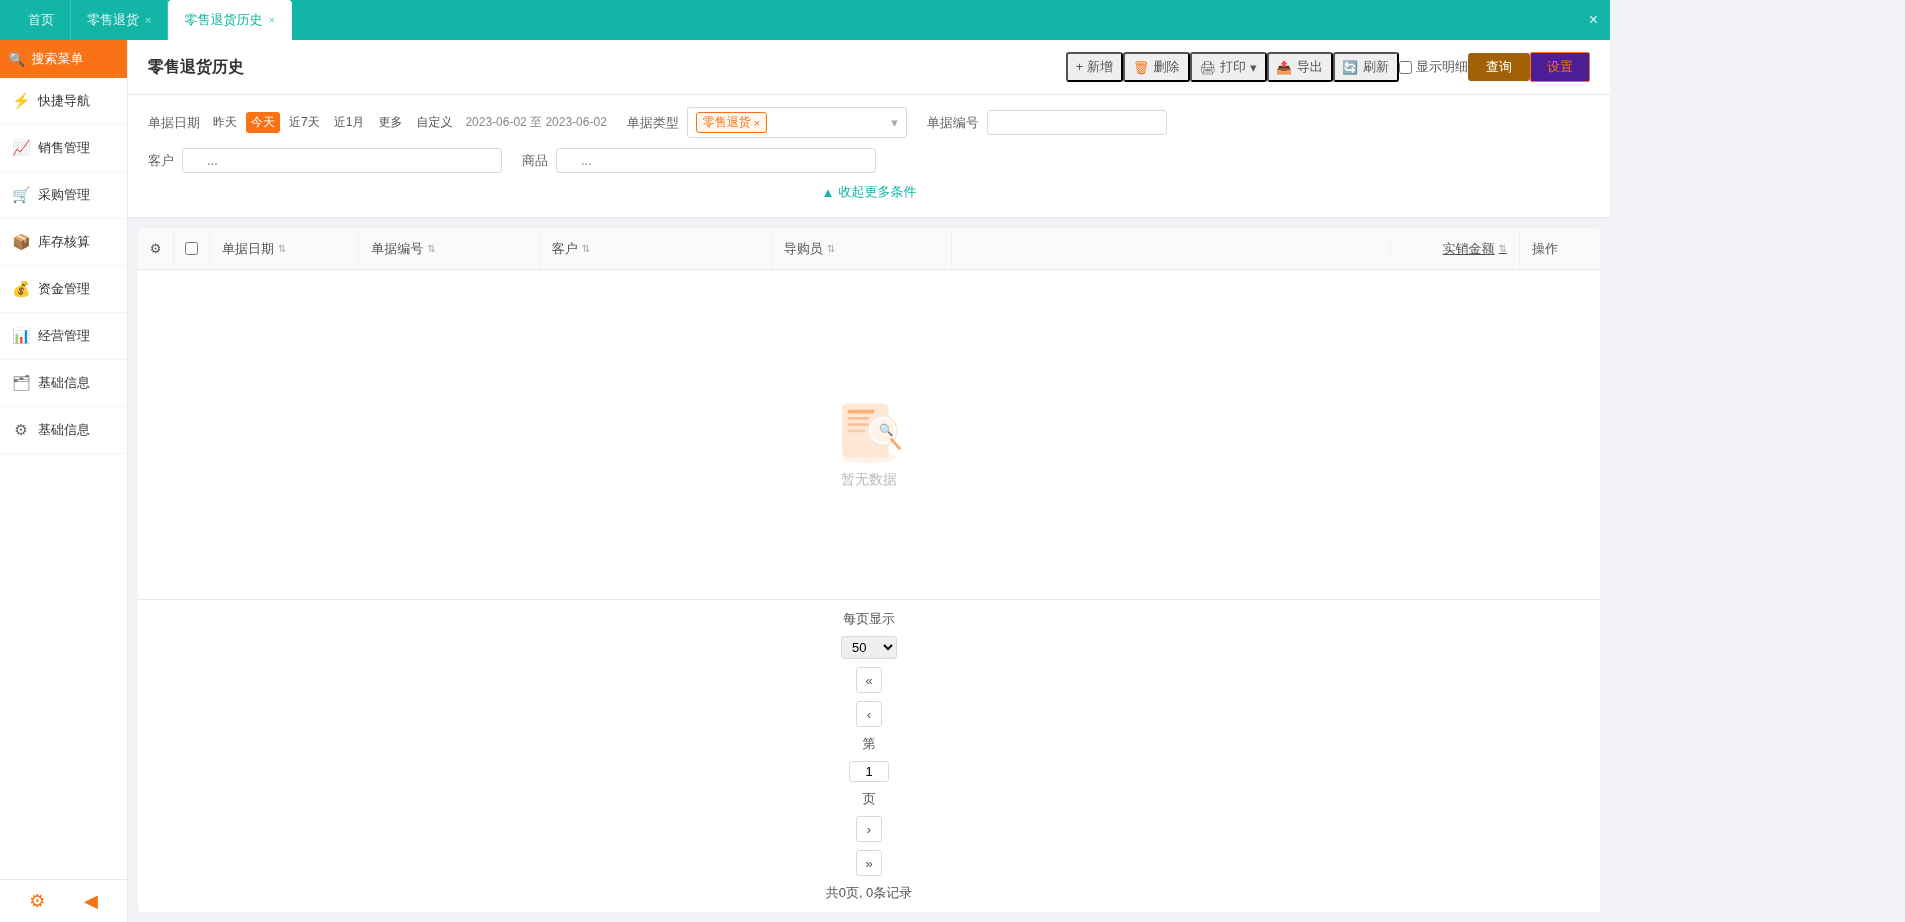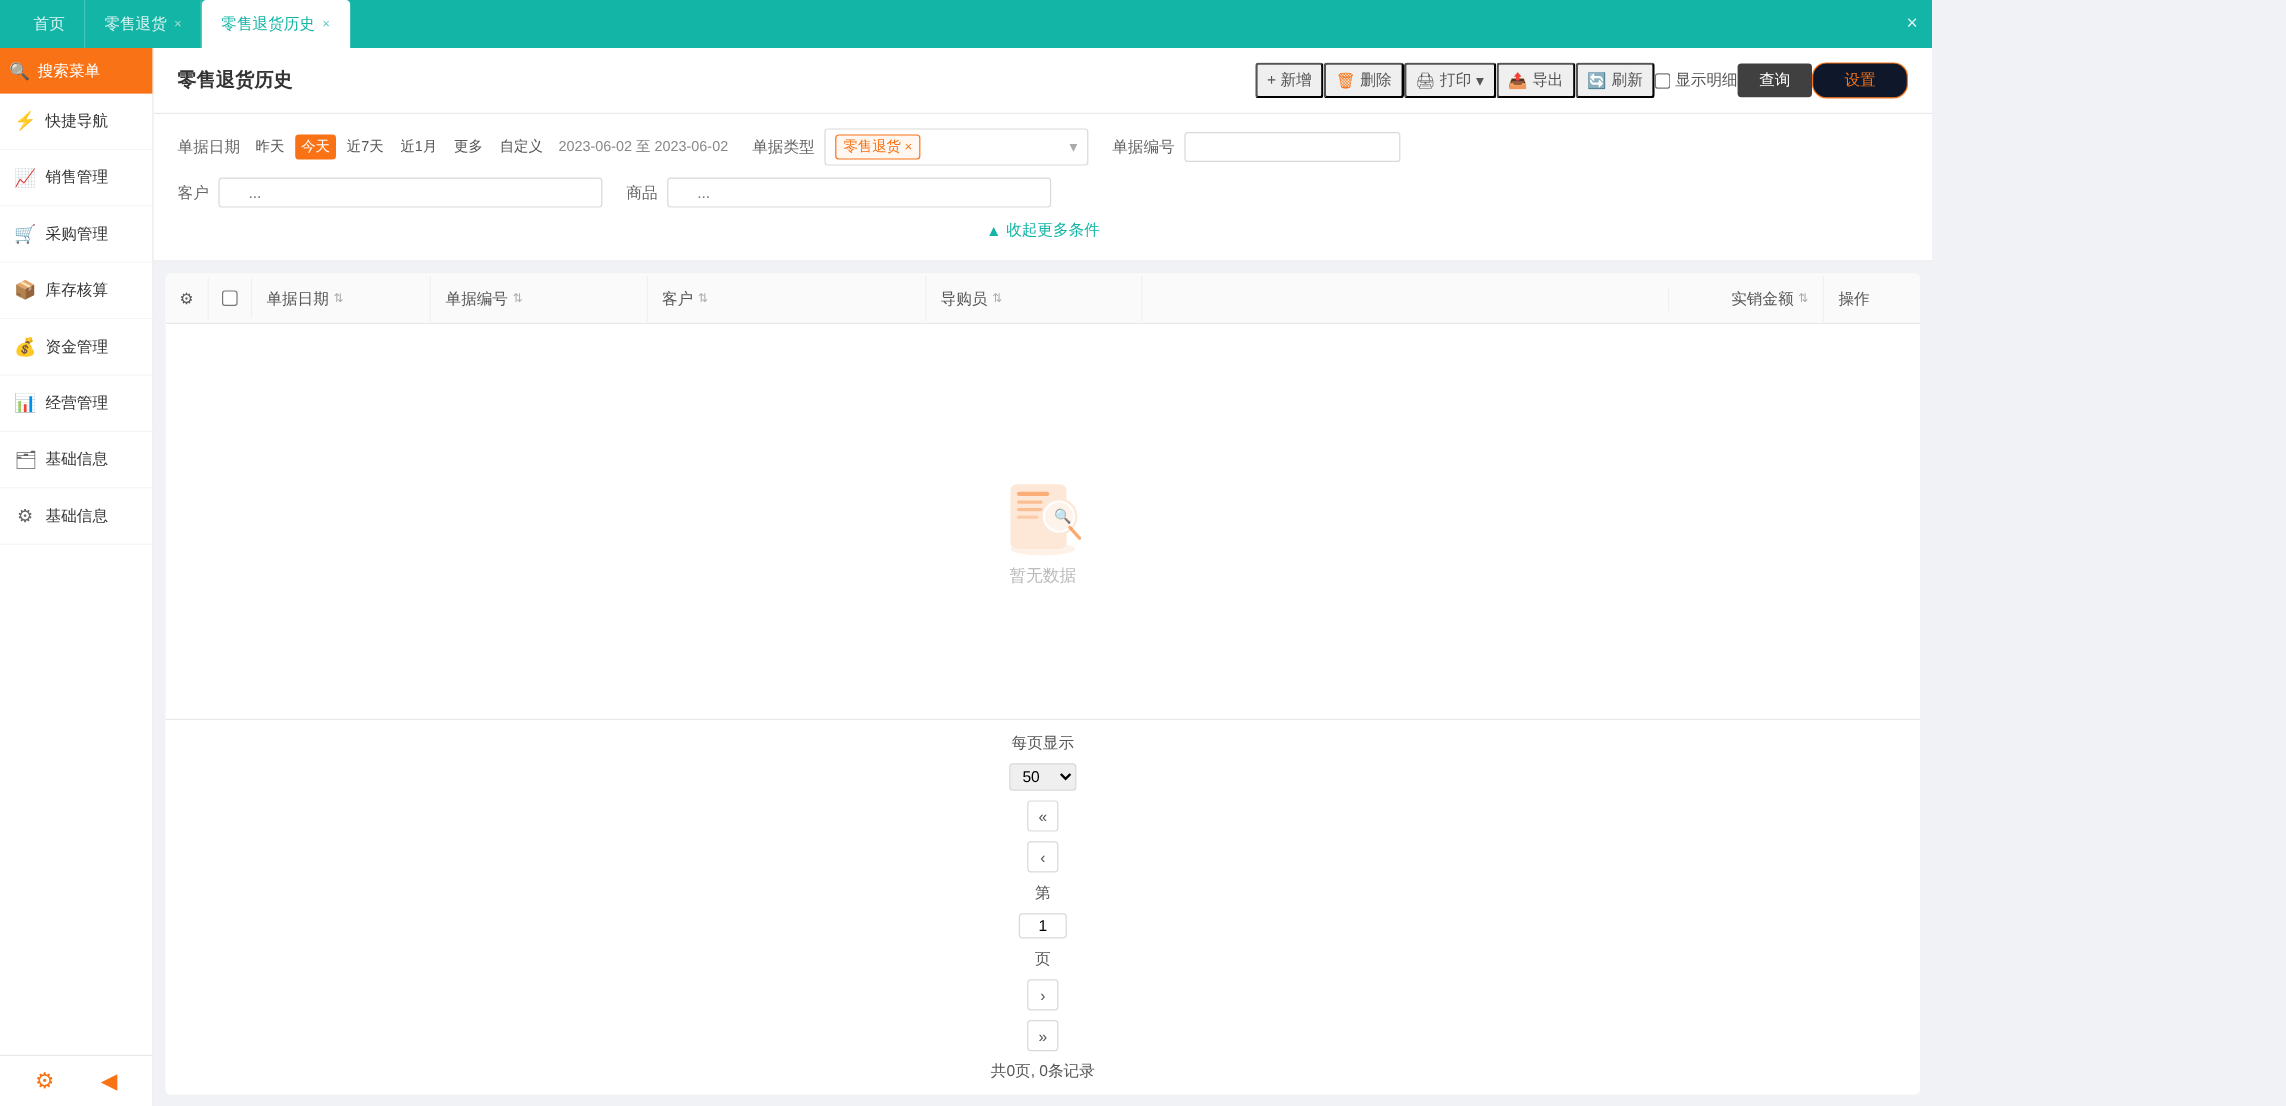--- a/index.html
+++ b/index.html
@@ -31,22 +31,22 @@
     .sidebar-bottom-icon { cursor: pointer; font-size: 18px; color: #f97316; }
 
     
     .content { flex: 1; display: flex; flex-direction: column; overflow: hidden; background: #f0f2f5; }
 
     
     .page-header { background: #fff; padding: 12px 20px; display: flex; align-items: center; justify-content: space-between; border-bottom: 1px solid #e8e8e8; }
     .page-title { font-size: 16px; font-weight: 600; color: #333; }
     .header-actions { display: flex; align-items: center; gap: 0; }
     .btn-action { display: flex; align-items: center; gap: 4px; font-size: 13px; cursor: pointer; color: #555; padding: 4px 8px; border-radius: 3px; }
-    .btn-query { background: #404040; color: #fff; border: none; padding: 5px 18px; border-radius: 3px; cursor: pointer; font-size: 13px; }
-    .btn-settings { background: #0f172a; color: #f97316; border: 1px solid #f97316; padding: 5px 26px; border-radius: 12px; cursor: pointer; font-size: 13px; }
+    .btn-query { background: #a16207; color: #fff; border: none; padding: 5px 18px; border-radius: 3px; cursor: pointer; font-size: 13px; }
+    .btn-settings { background: #4c1d95; color: #f97316; border: 1px solid #f97316; padding: 5px 16px; border-radius: 2px; cursor: pointer; font-size: 13px; }
     .checkbox-label { display: flex; align-items: center; gap: 4px; font-size: 13px; color: #555; cursor: pointer; }
 
     
     .filter-area { background: #fff; padding: 12px 20px; border-bottom: 1px solid #e8e8e8; }
     .filter-row { display: flex; align-items: center; gap: 20px; margin-bottom: 10px; flex-wrap: wrap; }
     .filter-item { display: flex; align-items: center; gap: 8px; }
     .filter-label { color: #666; font-size: 13px; white-space: nowrap; }
     .filter-date-options { display: flex; align-items: center; gap: 4px; }
     .date-opt { font-size: 12px; color: #555; cursor: pointer; padding: 2px 5px; border-radius: 2px; text-align: center; }
     .date-opt.active { background: #f97316; color: #fff; border-radius: 3px; }
@@ -62,21 +62,21 @@
     .table-area { flex: 1; background: #fff; margin: 10px; border-radius: 4px; overflow: hidden; display: flex; flex-direction: column; }
     .table-header { display: flex; align-items: center; background: #fafafa; border-bottom: 1px solid #e8e8e8; padding: 0; min-height: 42px; }
     .th { display: flex; align-items: center; gap: 4px; padding: 10px 12px; font-size: 13px; color: #555; font-weight: 500; border-right: 1px solid #f0f0f0; cursor: pointer; white-space: nowrap; }
     .th-gear { width: 36px; justify-content: center; }
     .th-checkbox { width: 36px; justify-content: center; }
     .th-date { flex: 1.2; }
     .th-no { flex: 1.5; }
     .th-customer { flex: 2; }
     .th-guide { flex: 1.5; }
     .th-spacer { flex: 4; }
-    .th-amount { flex: 1; justify-content: flex-end; }
+    .th-amount { flex: 1; justify-content: flex-end; text-decoration: underline; }
     .th-ops { width: 80px; border-right: none; }
     .sort-icon { font-size: 10px; color: #aaa; }
 
     
     .empty-state { flex: 1; display: flex; flex-direction: column; align-items: center; justify-content: center; color: #aaa; }
     .empty-text { font-size: 14px; color: #bbb; }
 
     
     .pagination { display: flex; align-items: center; justify-content: flex-end; padding: 10px 20px; border-top: 1px solid #e8e8e8; gap: 8px; font-size: 13px; color: #555; background: #fff; flex-direction: column; }
     .page-select { border: 1px solid #d9d9d9; border-radius: 3px; padding: 2px 6px; font-size: 13px; }

